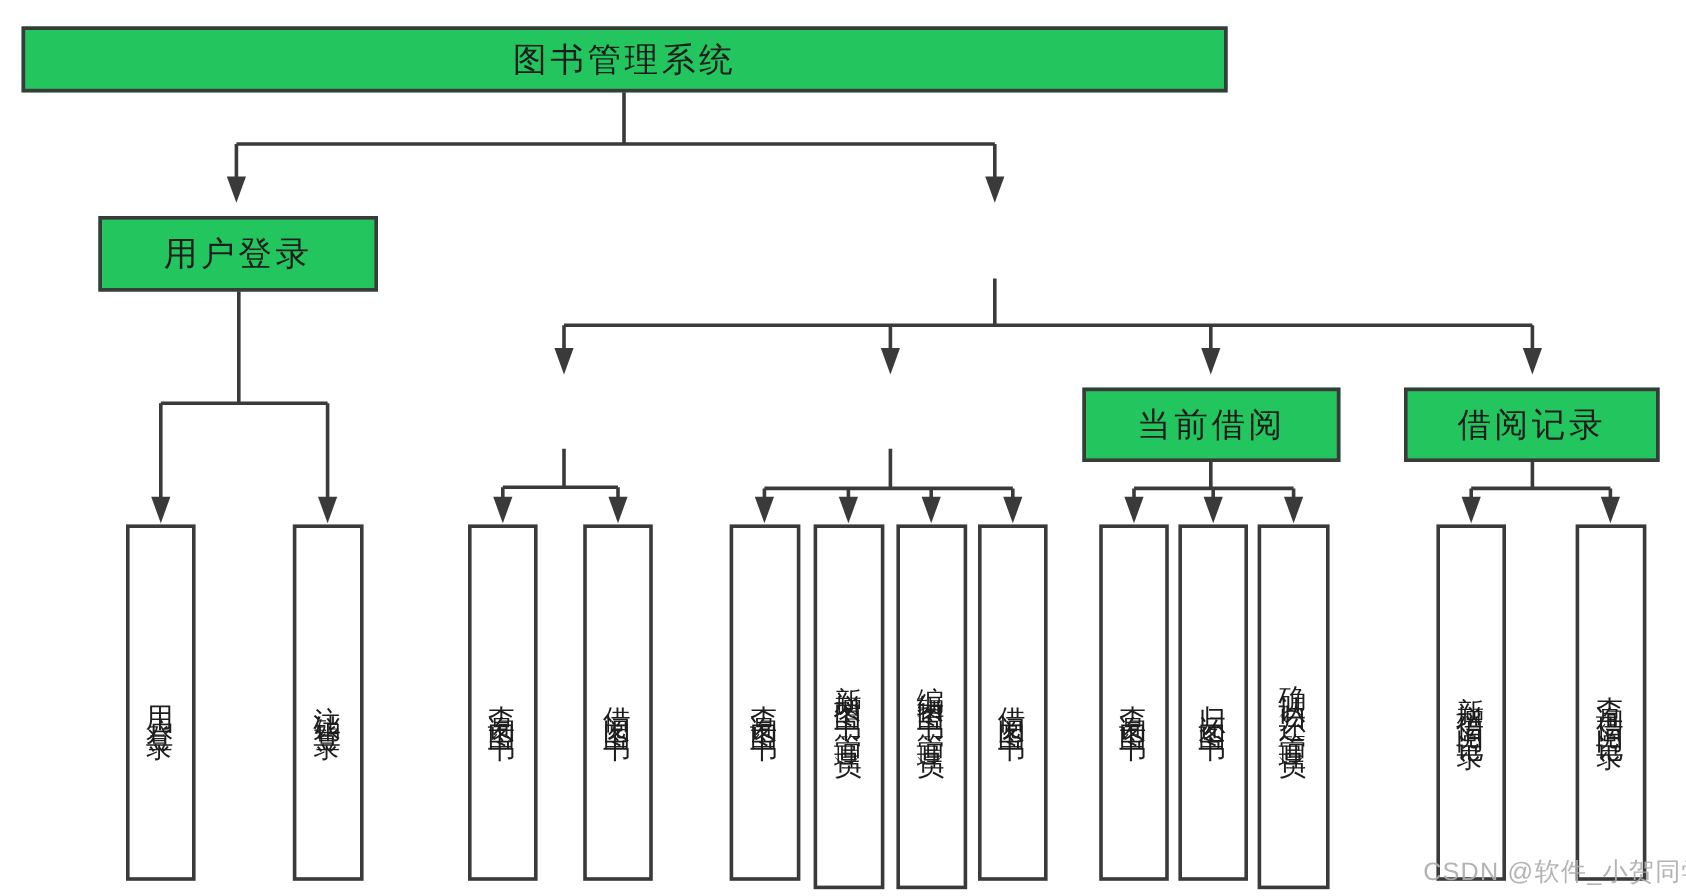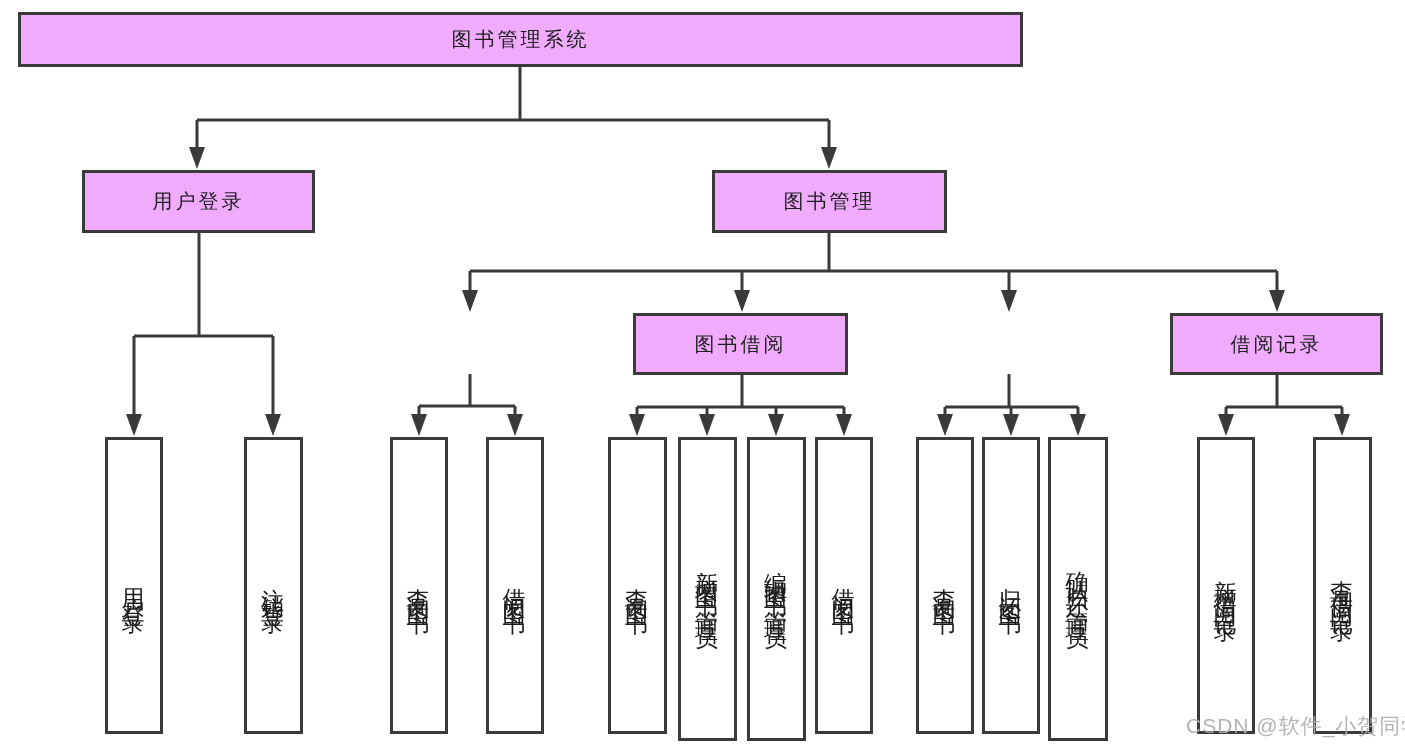--- a/index.html
+++ b/index.html
@@ -22,29 +22,30 @@
   }
   #connectors {
     position: absolute;
     left: 0; top: 0;
     pointer-events: none;
   }
   .hbox {
     position: absolute;
     box-sizing: border-box;
     border: 3px solid #3a3a3a;
-    background: #f0abfc;
+    background: #22c55e;
     display: flex;
     align-items: center;
     justify-content: center;
-    font-size: 20px;
+    font-size: 28px;
     letter-spacing: 3px;
     color: #1d1d1d;
     white-space: nowrap;
     z-index: 2;
+    margin-top: 10px;
   }
   .vbox {
     position: absolute;
     box-sizing: border-box;
     border: 3px solid #3a3a3a;
     background: #ffffff;
     display: flex;
     align-items: center;
     justify-content: center;
     writing-mode: vertical-lr;
@@ -95,23 +96,22 @@
       <polygon points="1003,414 1019,414 1011,436" fill="#3a3a3a"></polygon>
       <polygon points="1070,414 1086,414 1078,436" fill="#3a3a3a"></polygon>
       <path d="M 1277 374 V 407 M 1226 407 H 1342 M 1226 407 V 418 M 1342 407 V 418" fill="none" stroke="#3a3a3a" stroke-width="3"></path>
       <polygon points="1218,414 1234,414 1226,436" fill="#3a3a3a"></polygon>
       <polygon points="1334,414 1350,414 1342,436" fill="#3a3a3a"></polygon>
     </svg>
 
   <div class="hbox" style="left:18px;top:12px;width:1005px;height:55px">图书管理系统</div>
 
   <div class="hbox" style="left:82px;top:170px;width:233px;height:63px">用户登录</div>
-  <div class="hbox" style="left:712px;top:170px;width:235px;height:63px">图书管理</div>
 
-  <div class="hbox" style="left:633px;top:313px;width:215px;height:62px">图书借阅</div>
+  <div class="hbox" style="left:902px;top:313px;width:215px;height:62px">当前借阅</div>
   <div class="hbox" style="left:1170px;top:313px;width:213px;height:62px">借阅记录</div>
 
   <div class="vbox" style="left:105px;top:437px;width:58px;height:297px">用户登录</div>
   <div class="vbox" style="left:244px;top:437px;width:59px;height:297px">注销登录</div>
 
   <div class="vbox" style="left:390px;top:437px;width:58px;height:297px">查询图书</div>
   <div class="vbox" style="left:486px;top:437px;width:58px;height:297px">借阅图书</div>
 
   <div class="vbox" style="left:608px;top:437px;width:59px;height:297px">查询图书</div>
   <div class="vbox" style="left:678px;top:437px;width:59px;height:304px">新增图书（管理员）</div>

